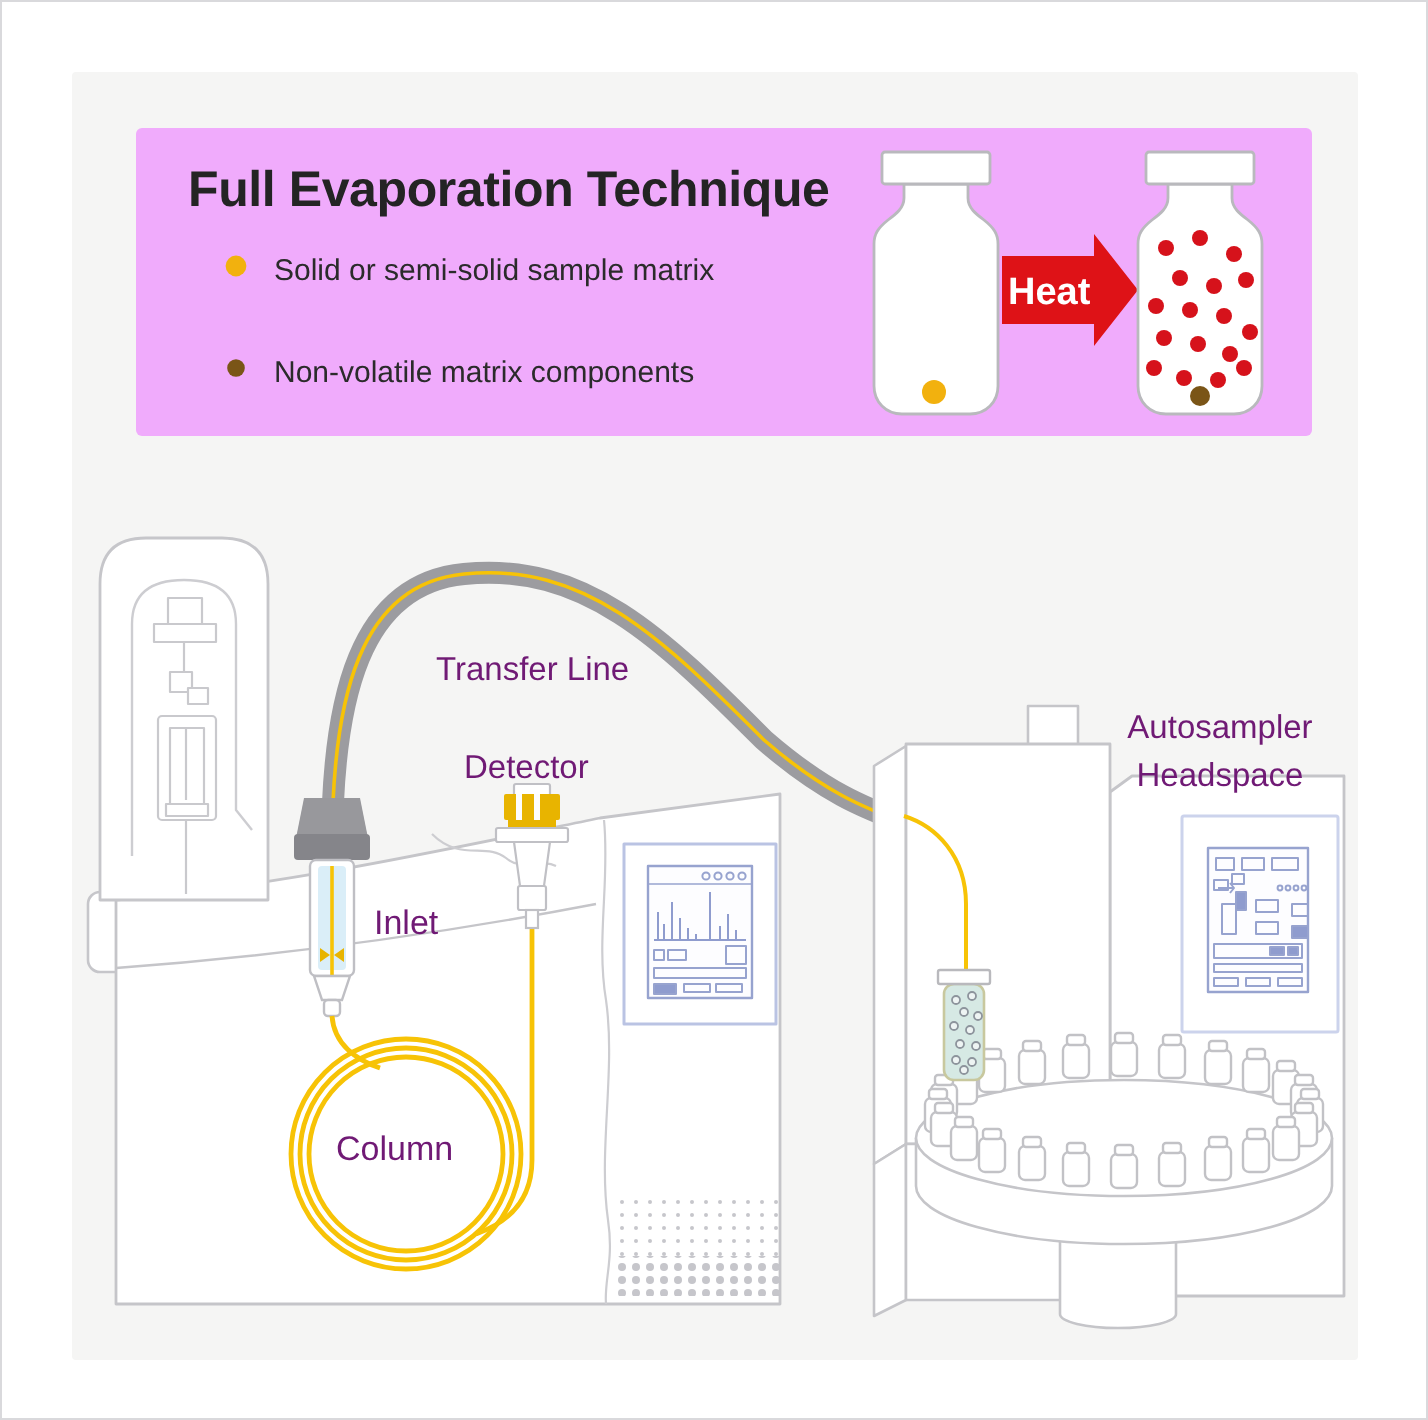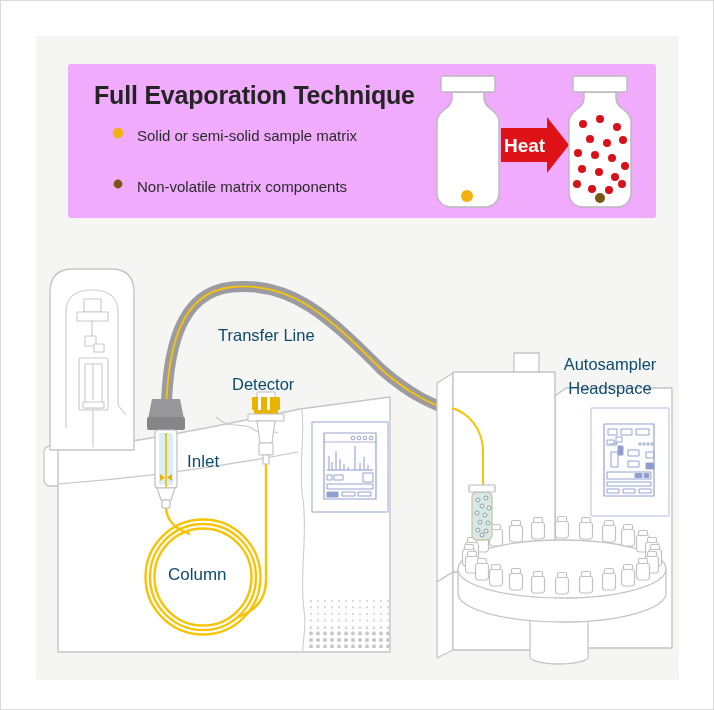--- a/index.html
+++ b/index.html
@@ -17,21 +17,21 @@
     position:absolute;left:26px;top:17px;font-size:25px;font-weight:600;
     color:#242424;letter-spacing:-0.2px;
   }
   .legend-item{position:absolute;left:44px;height:20px;display:flex;align-items:flex-start;}
   .legend-item .dot-svg{margin-right:13px;}
   .legend-item .lbl{font-size:15px;color:#2b2b2b;}
   .li-0{top:63px;}
   .li-1{top:89px;}
   .li-2{top:114px;}
   .overlay-svg{position:absolute;left:0;top:0;z-index:2;pointer-events:none;}
-  .diag-label{position:absolute;color:#0c4a6e;z-index:3;}
+  .diag-label{position:absolute;color:#701a75;z-index:3;}
   .lab-transfer{left:218px;top:326px;font-size:16.5px;}
   .lab-detector{left:232px;top:375px;font-size:16.5px;text-align:center;}
   .lab-inlet{left:187px;top:452px;font-size:17px;}
   .lab-column{left:168px;top:565px;width:70px;text-align:left;font-size:17px;}
   .lab-headspace{left:540px;top:353px;width:140px;text-align:center;font-size:16.5px;line-height:1.45;}
 </style>
 </head>
 <body>
 
 <div class="canvas"></div>

